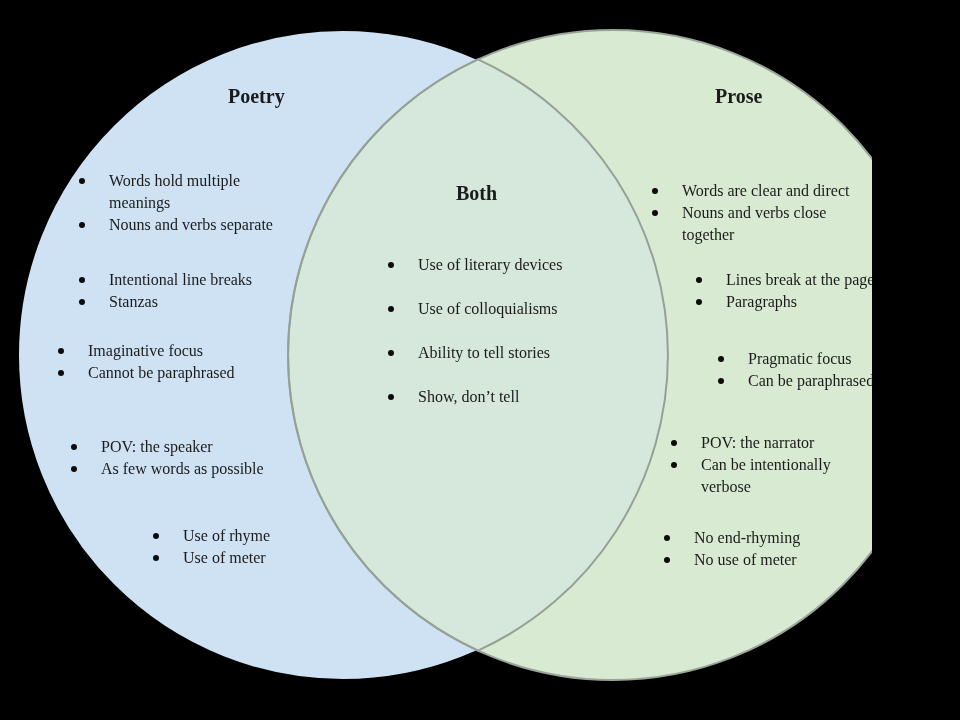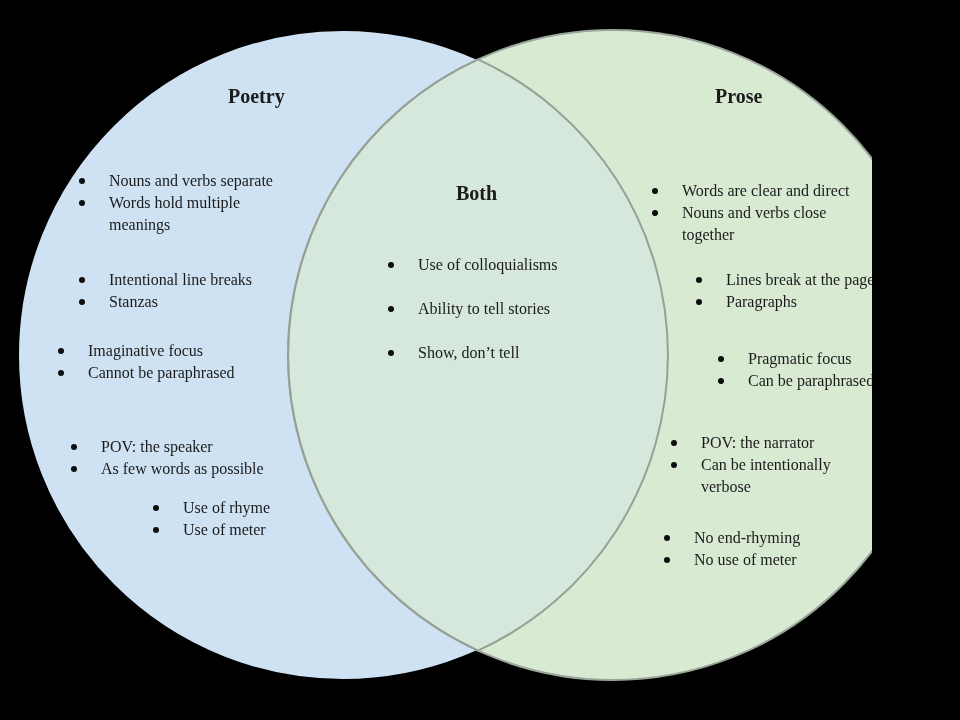--- a/index.html
+++ b/index.html
@@ -43,30 +43,30 @@
   </svg>
 
   <div class="vtitle" style="left:228px;top:83px;">Poetry</div>
   <div class="vtitle" style="left:456px;top:180px;">Both</div>
   <div class="vtitle" style="left:667px;top:83px;margin-left:48px;">Prose</div>
 
   <div class="group" style="left:78px;top:170px;">
     <div class="item">
       <span class="bullet"></span>
       <div class="lines">
-        <div class="line">Nouns and verbs separate</div>
-      </div>
-    </div>
-    <div class="item">
-      <span class="bullet"></span>
-      <div class="lines">
         <div class="line">Words hold multiple</div>
         <div class="line">meanings</div>
       </div>
     </div>
+    <div class="item">
+      <span class="bullet"></span>
+      <div class="lines">
+        <div class="line">Nouns and verbs separate</div>
+      </div>
+    </div>
   </div>
 
   <div class="group" style="left:78px;top:269px;">
     <div class="item">
       <span class="bullet"></span>
       <div class="lines">
           <div class="line">Intentional line breaks</div>
         </div>
     </div>
     <div class="item">
@@ -100,36 +100,42 @@
         </div>
     </div>
     <div class="item">
       <span class="bullet"></span>
       <div class="lines">
           <div class="line">As few words as possible</div>
         </div>
     </div>
   </div>
 
-  <div class="group" style="left:152px;top:497px;">
+  <div class="group" style="left:152px;top:525px;">
     <div class="item">
       <span class="bullet"></span>
       <div class="lines">
           <div class="line">Use of rhyme</div>
         </div>
     </div>
     <div class="item">
       <span class="bullet"></span>
       <div class="lines">
           <div class="line">Use of meter</div>
         </div>
     </div>
   </div>
 
   <div class="group both-list" style="left:387px;top:254px;">
+    <div class="item">
+      <span class="bullet"></span>
+      <div class="lines">
+          <div class="line">Use of literary devices</div>
+        </div>
+    </div>
     <div class="item">
       <span class="bullet"></span>
       <div class="lines">
           <div class="line">Use of colloquialisms</div>
         </div>
     </div>
     <div class="item">
       <span class="bullet"></span>
       <div class="lines">
           <div class="line">Ability to tell stories</div>

